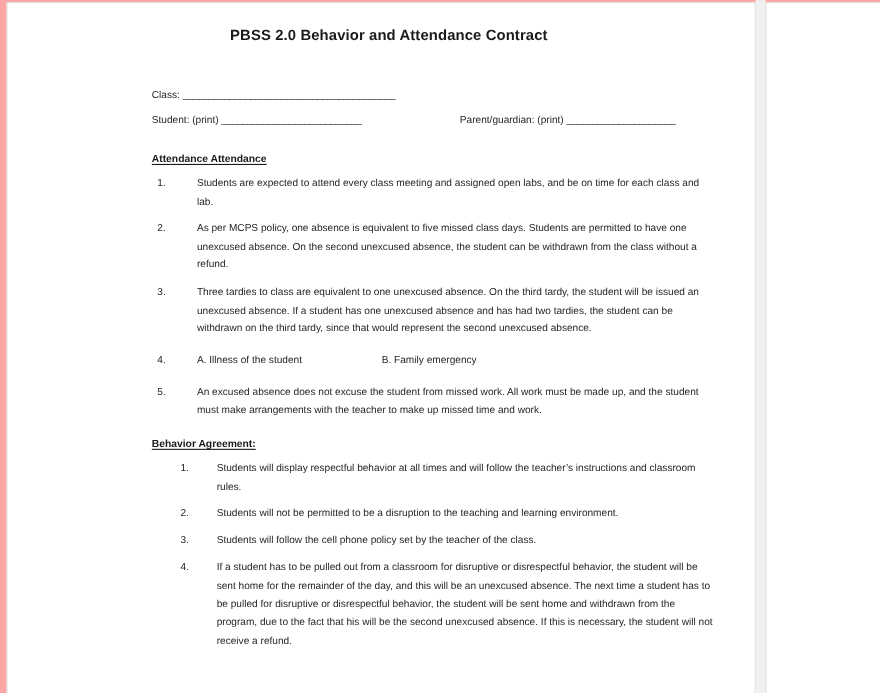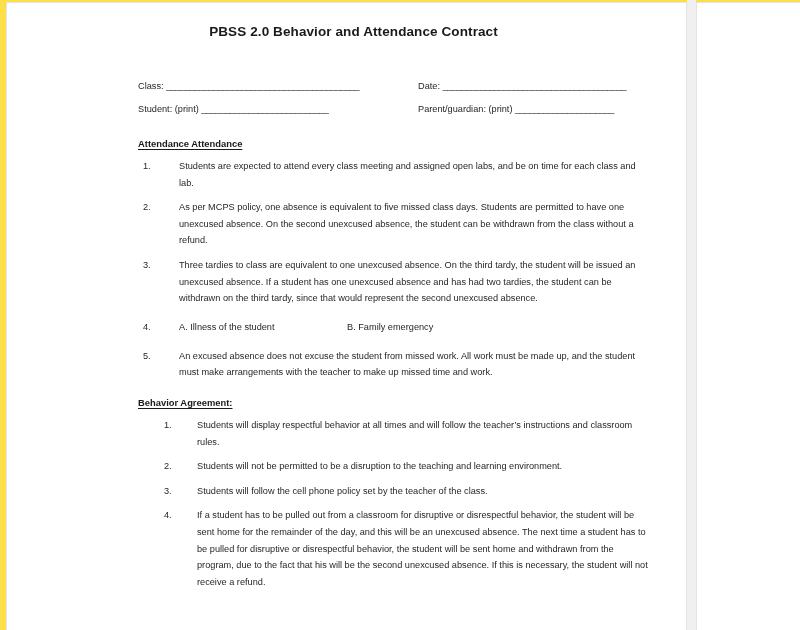--- a/index.html
+++ b/index.html
@@ -6,21 +6,21 @@
   html, body {
     margin: 0; padding: 0;
     width: 800px; height: 630px;
     background: #ffffff;
     font-family: "Liberation Sans", sans-serif;
     overflow: hidden;
   }
   #viewport {
     position: relative;
     width: 800px; height: 630px;
-    background: #fde047;
+    background: #fca5a5;
     overflow: hidden;
   }
   
   .page {
     position: absolute;
     left: 6px; top: 2px;
     width: 681px; height: 660px;
     background: #ffffff;
     border: 1px solid #e3e3e3;
     border-bottom: none;
@@ -135,21 +135,20 @@
   <div class="page-next"></div>
 
   <div class="page">
     <div class="doc">
 
       <div class="title">PBSS 2.0 Behavior and Attendance Contract</div>
 
       <div class="fields">
         <div class="field-row">
           <span class="f-left"><span>Class:</span> <span class="rule">_________________________________________</span></span>
-          <span class="f-right"><span>Date:</span>  <span class="rule">_______________________________________</span></span>
         </div>
         <div class="field-row">
           <span class="f-left"><span>Student: (print)</span> <span class="rule">___________________________</span></span>
           <span class="f-right"><span>Parent/guardian: (print)</span> <span class="rule">_____________________</span></span>
         </div>
       </div>
 
       <div class="section-head">Attendance Attendance</div>
 
       <div class="list">

